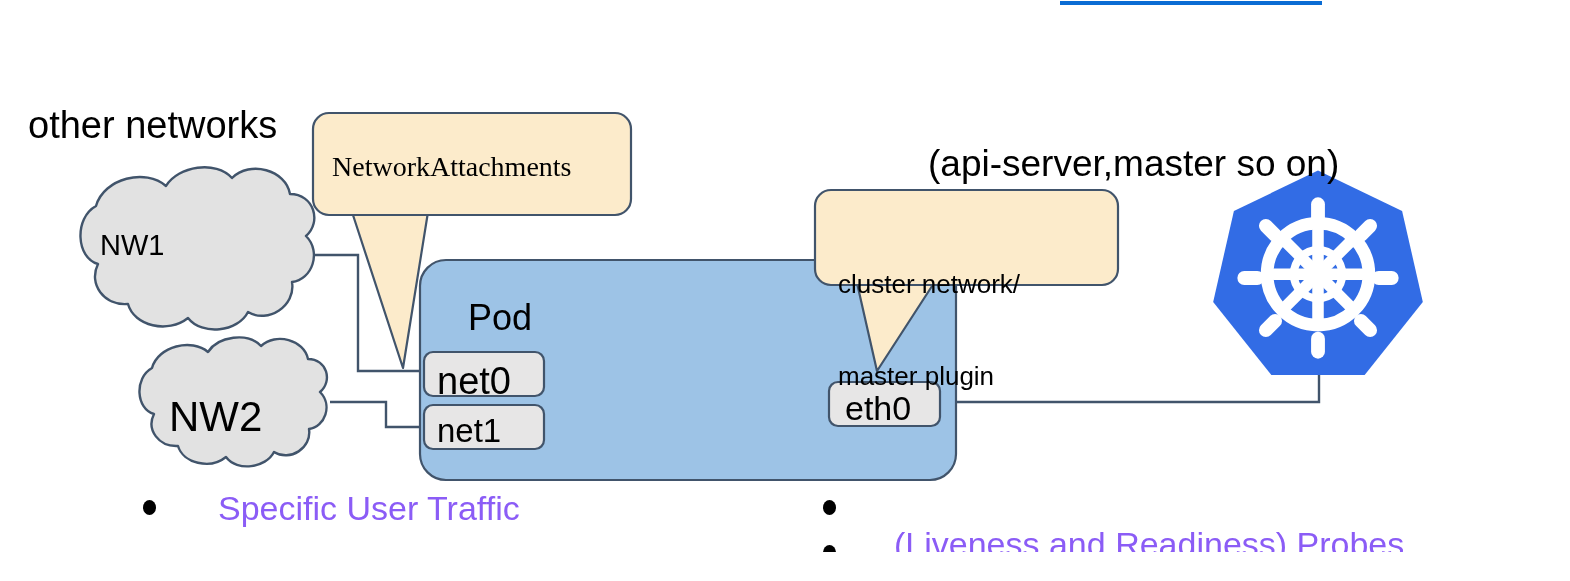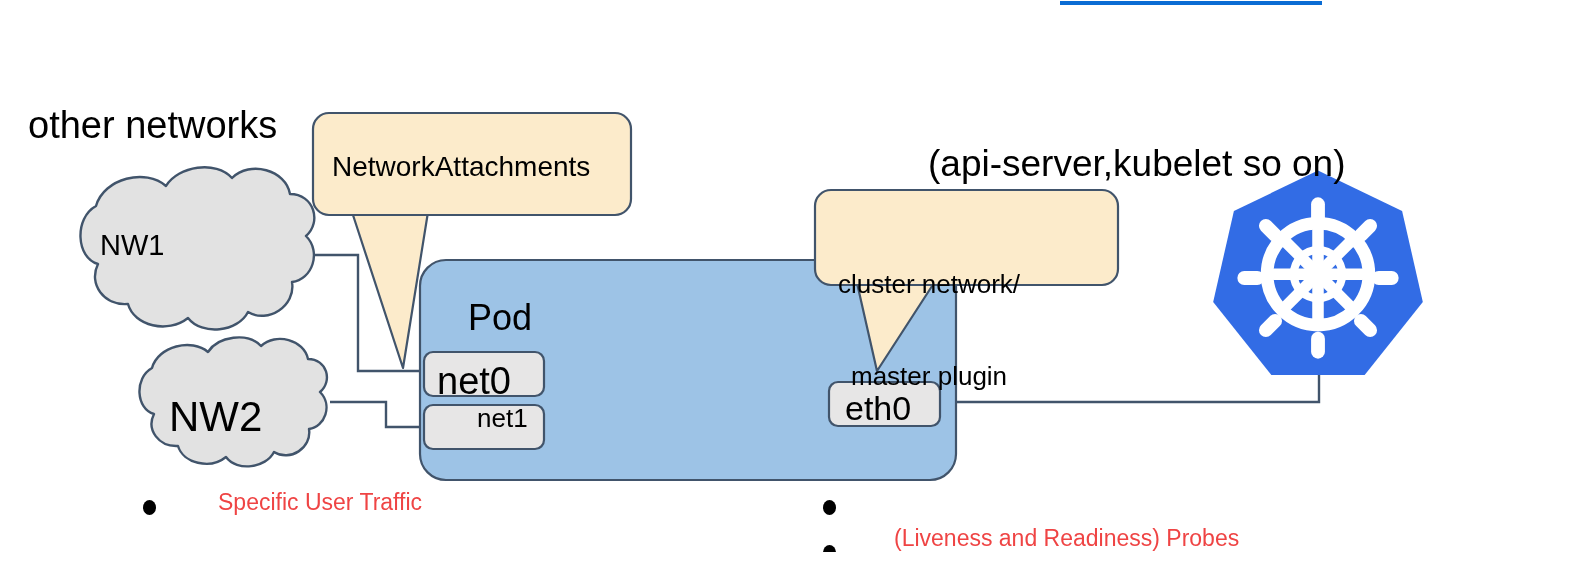--- a/index.html
+++ b/index.html
@@ -60,44 +60,44 @@
     font-size: 42px;
     margin-top: 12px;
   }
   .label-net0 {
     left: 437px;
     top: 359px;
     font-size: 38px;
   }
   .label-net1 {
     left: 437px;
-    top: 403px;
-    font-size: 26px;
-    margin-left: 40px;
+    top: 412px;
+    font-size: 33px;
   }
   .label-eth0 {
     left: 845px;
     top: 388px;
     font-size: 34px;
   }
   .label-netattach {
     left: 332px;
     top: 150px;
     font-size: 28px;
+    font-family: Liberation Serif, serif;
   }
   .label-clusternet {
     left: 838px;
     top: 208px;
     font-size: 26px;
   }
-  .label-clusternet span { display: block; text-align: center; }
+  .label-clusternet span { display: block; }
   .bullet-text {
     position: absolute;
-    font-size: 23px;
-    color: #ef4444;
+    font-size: 34px;
+    color: #8b5cf6;
     white-space: pre;
   }
   .bullet-dot {
     position: absolute;
     width: 13px;
     height: 15px;
     border-radius: 50%;
     background: #000000;
   }
   .bl-left-dot  { left: 143px; top: 500px; }
@@ -221,21 +221,21 @@
           <circle cx="0" cy="-2" r="12.6"></circle>
         </g>
       </g>
 
     </g>
   </svg>
 
   <div class="txt label-other-networks">other networks</div>
 
   <div class="txt label-k8s-title">
-    <span>(api-server,kubelet so on)</span>
+    <span>(api-server,master so on)</span>
   </div>
 
   <div class="txt label-nw1">NW1</div>
 
   <div class="txt label-nw2">NW2</div>
 
   <div class="txt label-pod">Pod</div>
 
   <div class="txt label-net0">net0</div>
 

